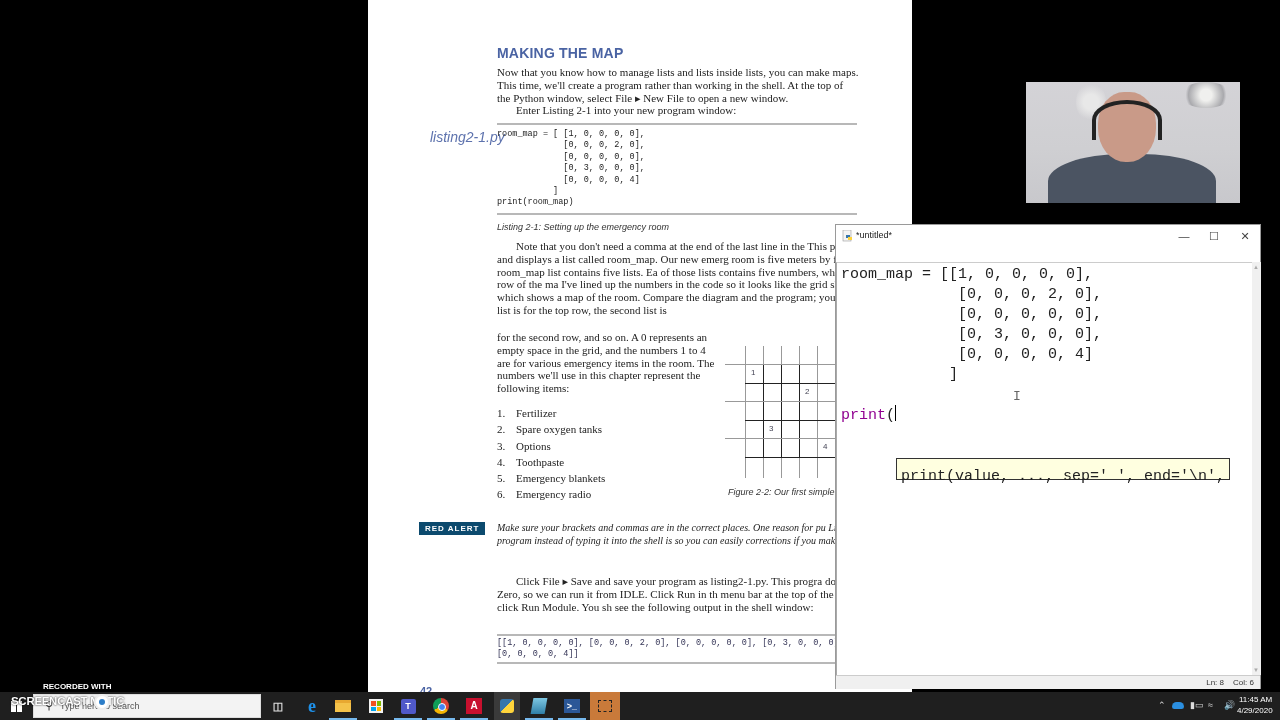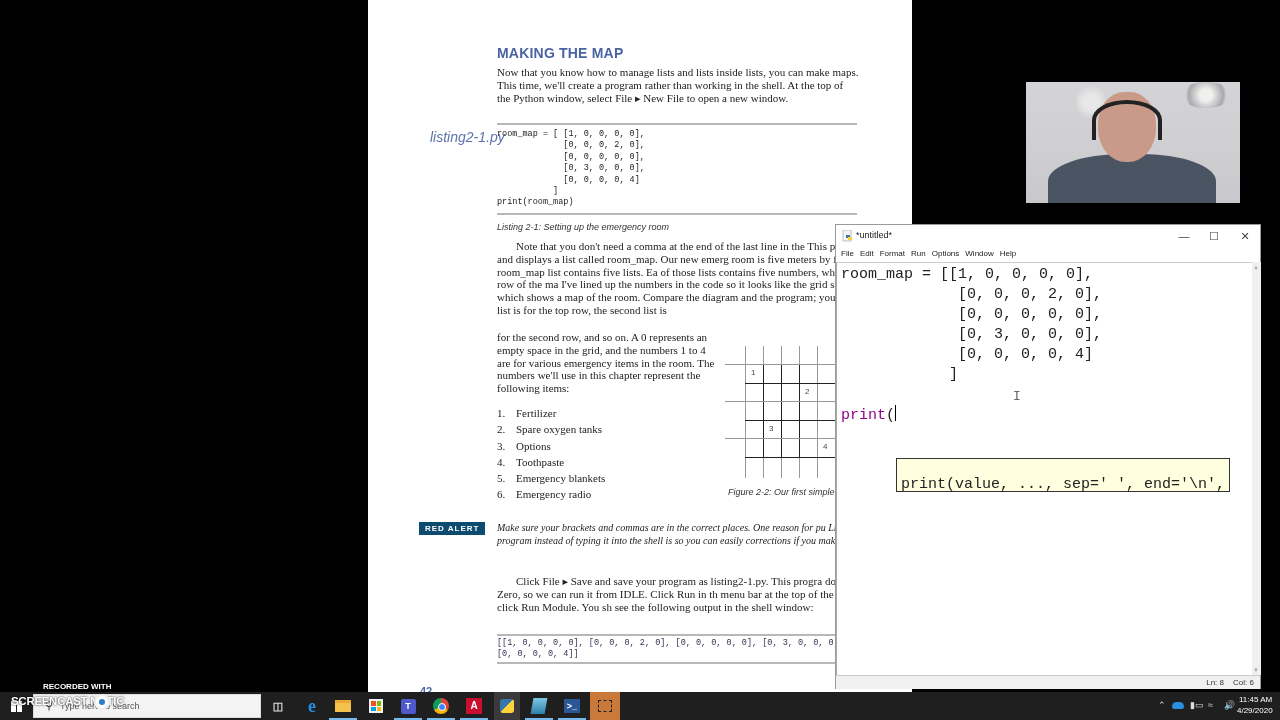--- a/index.html
+++ b/index.html
@@ -55,21 +55,21 @@
   #win-min { left: 333px; }
   #win-max { left: 363px; }
   #win-close { left: 394px; }
   #idle-menubar { height: 15px; font-size: 8px; color: #222; padding-left: 4px; display: flex; gap: 0; }
   #idle-menubar span { padding: 2px 5px 0 1px; }
   #idle-editor { position: absolute; left: 0; top: 37px; width: 416px; height: 413px; background: #fff; border-top: 1px solid #ccc; border-left: 1px solid #aaa; }
   #editor-code { position: absolute; left: 4px; top: 2px; font-family: "Liberation Mono", monospace; font-size: 15px; line-height: 20px; color: #222; white-space: pre; }
   #editor-code .kw { color: #900090; }
   #text-cursor { display: inline-block; width: 1px; height: 16px; background: #000; vertical-align: -2px; }
   #ibeam { position: absolute; left: 176px; top: 126px; font-family: "Liberation Mono", monospace; font-size: 13px; color: #666; }
-  #calltip { position: absolute; left: 59px; top: 195px; height: 22px; padding: 16px 4px; background: #ffffe0; border: 1px solid #333; font-family: "Liberation Mono", monospace; font-size: 15px; line-height: 20px; color: #222; white-space: pre; }
+  #calltip { position: absolute; left: 59px; top: 195px; height: 22px; padding: 8px 4px; background: #ffffe0; border: 1px solid #333; font-family: "Liberation Mono", monospace; font-size: 15px; line-height: 20px; color: #222; white-space: pre; }
   #idle-vscroll { position: absolute; left: 416px; top: 37px; width: 9px; height: 413px; background: #f0f0f0; }
   #scroll-up { position: absolute; left: 1px; top: 2px; font-size: 6px; color: #aaa; }
   #scroll-down { position: absolute; left: 1px; bottom: 2px; font-size: 6px; color: #aaa; }
   #idle-statusbar { position: absolute; left: 0; top: 450px; width: 424px; height: 14px; background: #f0f0f0; border-top: 1px solid #ccc; font-size: 8px; color: #333; }
   #status-line { position: absolute; right: 36px; top: 2px; }
   #status-col { position: absolute; right: 6px; top: 2px; }
 
   
   #taskbar { position: absolute; left: 0; top: 692px; width: 1280px; height: 28px; background: #1f1f1f; }
   #start-button { position: absolute; left: 0; top: 0; width: 32px; height: 28px; }
@@ -120,20 +120,21 @@
 </style>
 </head>
 <body>
 
 <div id="screen">
 
   <div id="pdf-page">
     <div id="section-title" class="pdf-abs">MAKING THE MAP</div>
     <div id="intro" class="pdf-abs body-text">
       <p>Now that you know how to manage lists and lists inside lists, you can make maps. This time, we'll create a program rather than working in the shell. At the top of the Python window, select File ▸ New File to open a new window.</p>
+      <p class="indent">Enter Listing 2-1 into your new program window:</p>
     </div>
     <div class="rule" style="left:129px; top:123px; width:360px;"></div>
     <div id="listing-label" class="pdf-abs">listing2-1.py</div>
     <div id="listing-code" class="pdf-abs code">room_map = [ [1, 0, 0, 0, 0],
              [0, 0, 0, 2, 0],
              [0, 0, 0, 0, 0],
              [0, 3, 0, 0, 0],
              [0, 0, 0, 0, 4]
            ]
 print(room_map)</div>
@@ -201,29 +202,20 @@
       <svg id="idle-app-icon" viewBox="0 0 12 12">
         <rect x="1" y="0" width="8" height="11" fill="#f4f4f4" stroke="#999" stroke-width="0.6"></rect>
         <rect x="4" y="5" width="4" height="3" fill="#3776ab"></rect>
         <rect x="6" y="7" width="4" height="3" fill="#ffd43b"></rect>
       </svg>
       <span id="idle-title">*untitled*</span>
       <div id="win-min" class="win-ctrl">—</div>
       <div id="win-max" class="win-ctrl">☐</div>
       <div id="win-close" class="win-ctrl">✕</div>
     </div>
-    <div id="idle-menubar">
-      <span>File</span>
-      <span>Edit</span>
-      <span>Format</span>
-      <span>Run</span>
-      <span>Options</span>
-      <span>Window</span>
-      <span>Help</span>
-    </div>
     <div id="idle-editor">
       <div id="editor-code"><div>room_map = [[1, 0, 0, 0, 0],</div><div>             [0, 0, 0, 2, 0],</div><div>             [0, 0, 0, 0, 0],</div><div>             [0, 3, 0, 0, 0],</div><div>             [0, 0, 0, 0, 4]</div><div>            ]</div><div style="height:20px;"></div><div><span class="kw">print</span><span>(</span><span id="text-cursor"></span></div></div>
       <div id="ibeam">I</div>
       <div id="calltip">print(value, ..., sep=' ', end='\n',</div>
     </div>
     <div id="idle-vscroll">
       <span id="scroll-up">▲</span>
       <span id="scroll-down">▼</span>
     </div>
     <div id="idle-statusbar">

